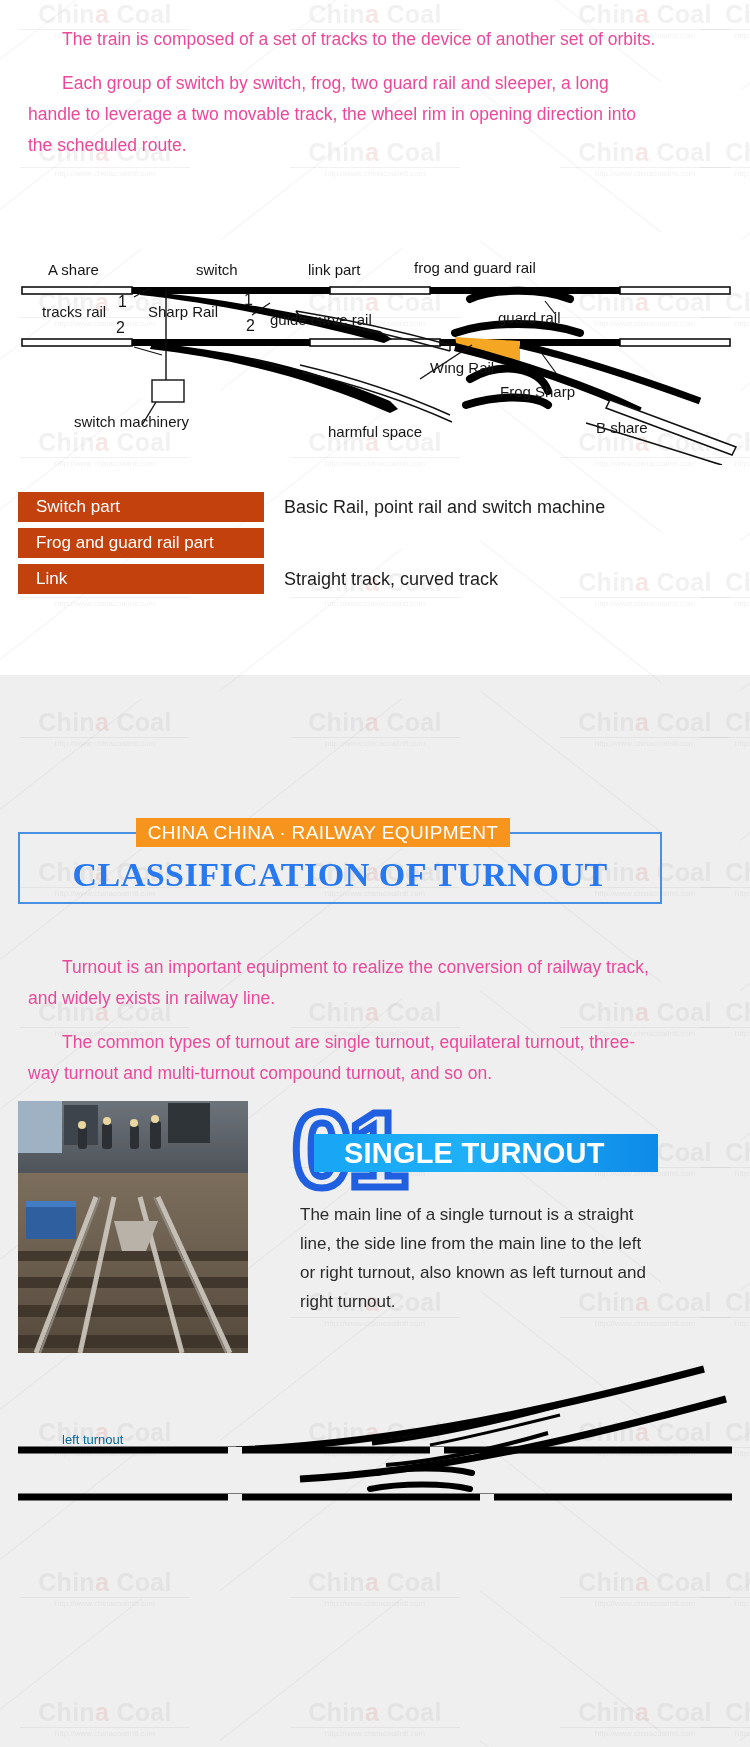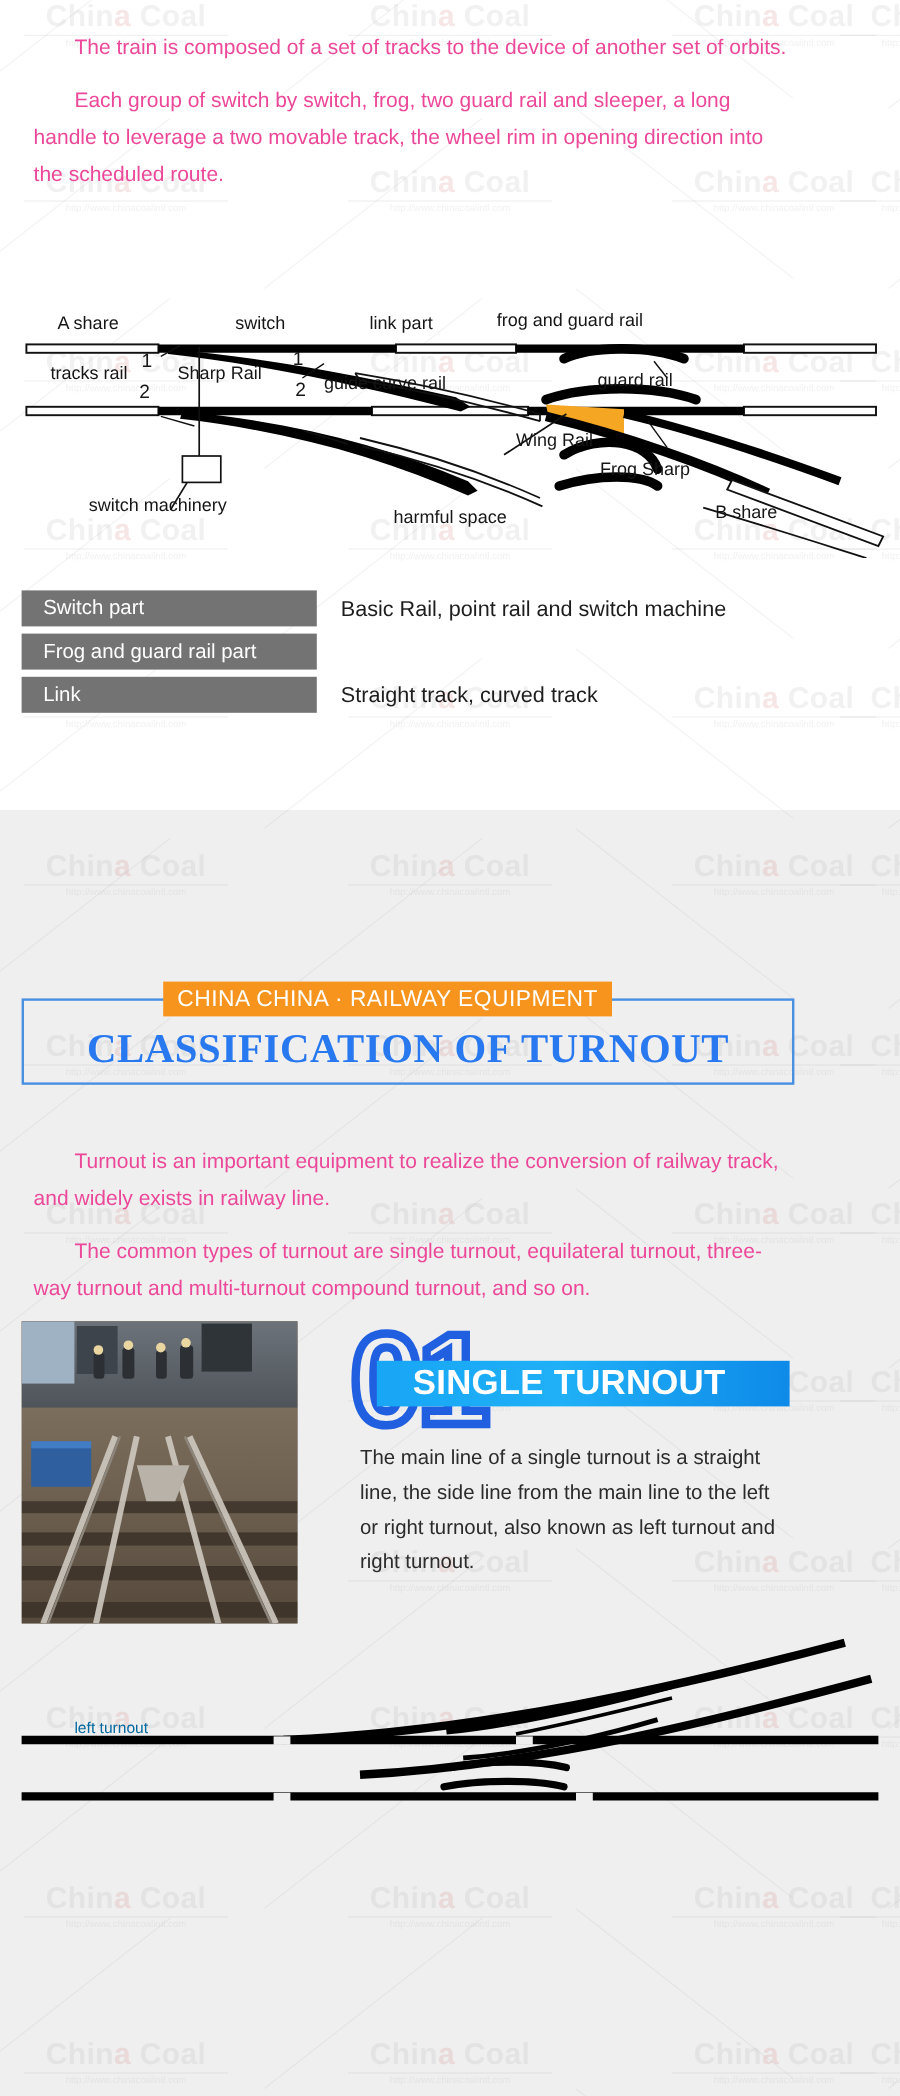--- a/index.html
+++ b/index.html
@@ -29,21 +29,21 @@
   .para p{margin:0 0 13px 0;text-indent:34px;}
 
   
   .diagram{position:absolute;left:0;top:255;width:750px;height:210px;z-index:10;}
   .dlabel{position:absolute;font-size:13.5px;color:#161616;white-space:nowrap;}
   .dlabel.big{font-size:15px;}
 
   
   .legend{position:absolute;left:18px;top:492px;width:715px;z-index:10;}
   .lrow{display:flex;align-items:center;margin-bottom:6px;}
-  .lkey{width:246px;height:30px;background:#737373;color:#fff;
+  .lkey{width:246px;height:30px;background:#c2410c;color:#fff;
         font-size:17px;display:flex;align-items:center;padding-left:18px;
         box-sizing:border-box;}
   .lval{margin-left:20px;font-size:18px;color:#1d1d1d;white-space:nowrap;}
 
   
   .titlebox{position:absolute;left:18px;top:832px;width:644px;height:72px;
             border:2px solid #4a90e2;box-sizing:border-box;z-index:10;}
   .badge{position:absolute;left:136px;top:818px;width:374px;height:29px;
          background:#f7941e;color:#fff;font-size:19px;letter-spacing:.4px;
          display:flex;align-items:center;justify-content:center;z-index:12;

